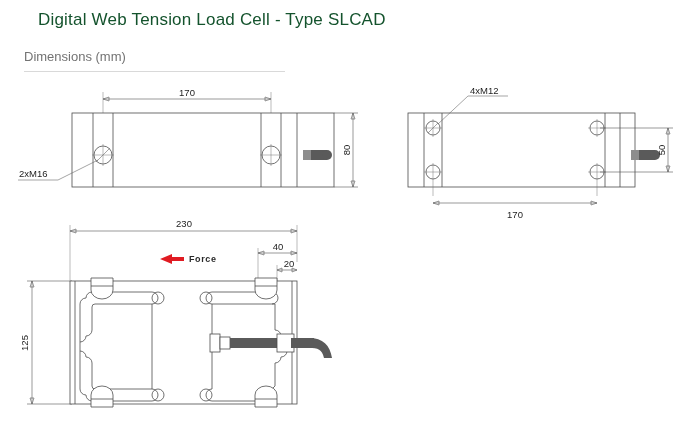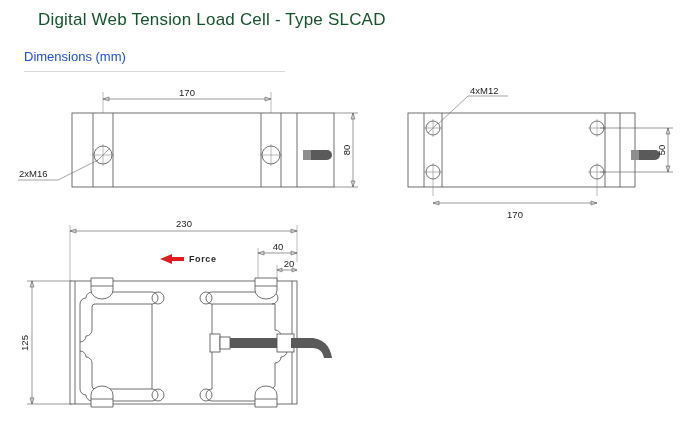--- a/index.html
+++ b/index.html
@@ -28,21 +28,21 @@
     color: #14532d;
     letter-spacing: 0.2px;
     white-space: nowrap;
     margin-left: 12px;
   }
   .section-title {
     position: absolute;
     left: 24px;
     top: 49px;
     font-size: 13px;
-    color: #1d4ed8;
+    color: #737373;
     white-space: nowrap;
   }
   .section-rule {
     position: absolute;
     left: 24px;
     top: 71px;
     width: 261px;
     height: 1px;
     background: #d9d9d9;
   }

